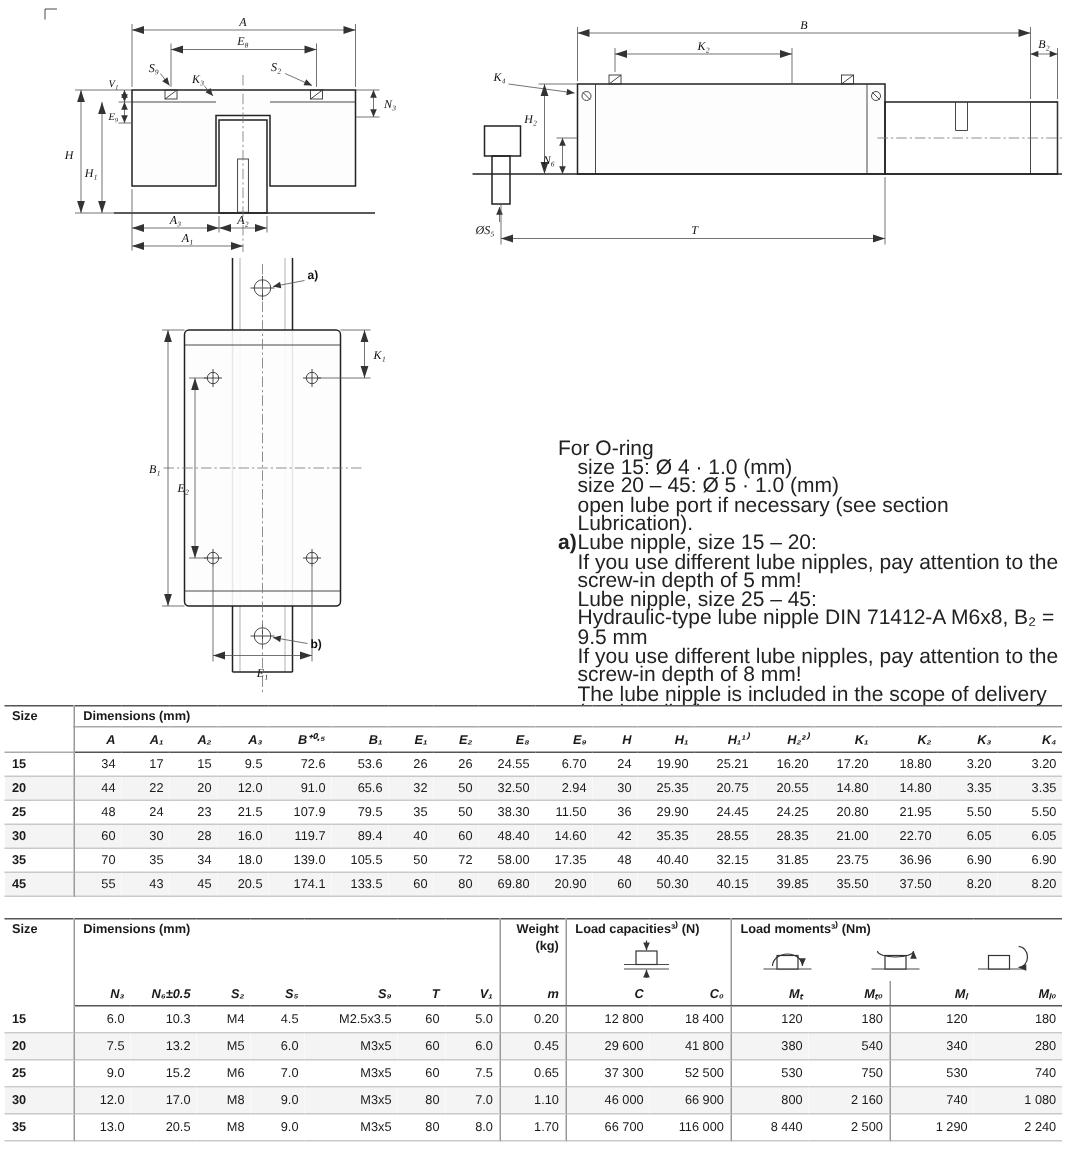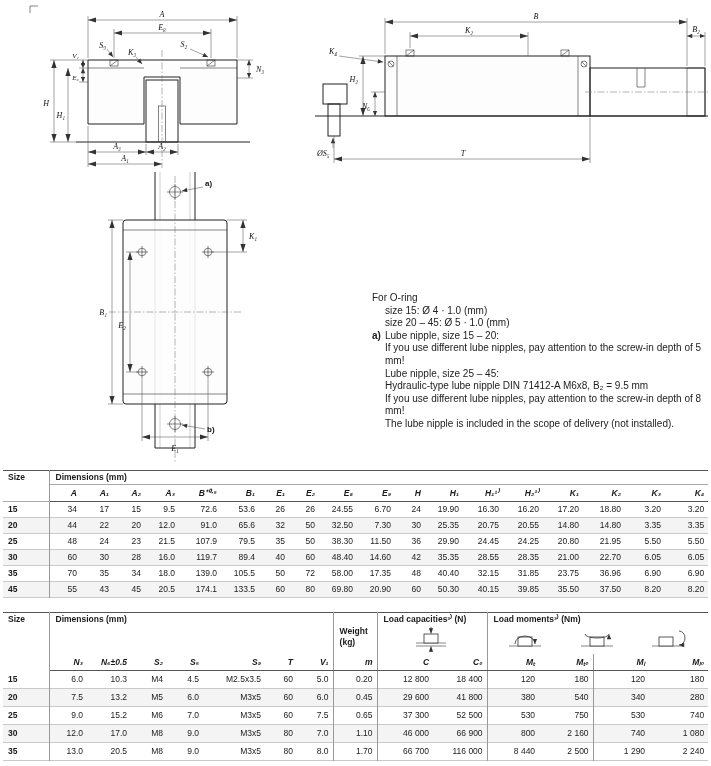--- a/index.html
+++ b/index.html
@@ -15,41 +15,41 @@
   .ol  { stroke:#222; stroke-width:1; fill:none; }
   .fl  { stroke:#222; stroke-width:1; fill:#fdfdfd; }
   .tl  { stroke:#333; stroke-width:.6; fill:none; }
   .ext { stroke:#555; stroke-width:.55; }
   .cl  { stroke:#777; stroke-width:.55; stroke-dasharray:7 2 1.5 2; fill:none; }
   .lbl   { font:italic 8px "Liberation Serif",serif; fill:#111; }
   .lbl-s { font:italic 7px "Liberation Serif",serif; fill:#111; }
   .ab    { font:bold 8px "Liberation Sans",sans-serif; fill:#111; }
 
   
-  .notes { position:absolute; left:372px; top:292px; width:336px; font-size:10px; line-height:12.6px; color:#222; }
+  .notes { position:absolute; left:372px; top:292px; width:336px; font-size:14px; line-height:12.6px; color:#222; }
   .notes .ind { padding-left:13px; }
   .notes .a-line { display:flex; }
   .notes .a-tag { width:13px; font-weight:bold; flex:none; }
 
   
   table { border-collapse:collapse; table-layout:fixed; width:705px; position:absolute; left:3px; background:#fff;
           border-top:1.5px solid #555; border-bottom:1.5px solid #555; }
   #table1 { top:470px; }
   #table2 { top:612px; }
   th, td { font-size:8.5px; padding:0 4px 0 2px; text-align:right; white-space:nowrap; overflow:hidden; }
   td { height:15px; line-height:15px; }
   #table2 td { height:17px; line-height:17px; }
   .group-row th { height:13px; line-height:13px; text-align:left; padding-left:6px; font-weight:bold; vertical-align:top; }
   #table1 .group-row th { border-bottom:1px solid #aaa; }
   .cols-row th { height:16px; line-height:16px; font-weight:bold; font-style:italic; border-bottom:1.2px solid #555; }
   th.size-col { text-align:left; padding-left:5px; vertical-align:top; border-right:1px solid #999; font-style:normal; }
   td.size-cell { text-align:left; padding-left:5px; font-weight:bold; border-right:1px solid #999; }
   tbody tr { border-bottom:.7px solid #c9c9c9; }
   tbody tr:nth-child(even) { background:#f4f4f4; }
-  th.weight-col { white-space:pre-line; text-align:left; line-height:11px; padding-top:13px; }
+  th.weight-col { white-space:pre-line; text-align:right; line-height:11px; padding-top:1px; }
   .sep-l { border-left:1px solid #999; }
   .icons-row th { height:28px; text-align:center; vertical-align:middle; border-bottom:0; }
   .icons-row .mom-icons { display:flex; justify-content:space-around; align-items:center; }
   
   #table2 .cols-row th:nth-child(8),
   #table2 .cols-row th:nth-child(9),
   #table2 .cols-row th:nth-child(11),
   #table2 .cols-row th:nth-child(13) { border-left:1px solid #999; }
   #table2 tbody td:nth-child(9),
   #table2 tbody td:nth-child(10),
@@ -272,20 +272,21 @@
         <line x1="108" y1="15" x2="87" y2="19" class="ext" marker-end="url(#arrs)"></line>
         <text class="ab" x="112" y="260" text-anchor="start">b)</text>
         <line x1="110" y1="257" x2="87" y2="253" class="ext" marker-end="url(#arrs)"></line>
       </g>
     </svg>
 
     <div class="notes">
       <div>For O-ring</div>
       <div class="ind">size 15: Ø 4 · 1.0 (mm)</div>
       <div class="ind">size 20 – 45: Ø 5 · 1.0 (mm)</div>
+      <div class="ind">open lube port if necessary (see section Lubrication).</div>
       <div class="a-line">
         <span class="a-tag">a)</span>
         <span>Lube nipple, size 15 – 20:</span>
       </div>
       <div class="ind">If you use different lube nipples, pay attention to the screw-in depth of 5 mm!</div>
       <div class="ind">Lube nipple, size 25 – 45:</div>
       <div class="ind">Hydraulic-type lube nipple DIN 71412-A M6x8, B₂ = 9.5 mm</div>
       <div class="ind">If you use different lube nipples, pay attention to the screw-in depth of 8 mm!</div>
       <div class="ind">The lube nipple is included in the scope of delivery (not installed).</div>
     </div>
@@ -348,40 +349,40 @@
           <td>15</td>
           <td>9.5</td>
           <td>72.6</td>
           <td>53.6</td>
           <td>26</td>
           <td>26</td>
           <td>24.55</td>
           <td>6.70</td>
           <td>24</td>
           <td>19.90</td>
-          <td>16.30</td>
+          <td>25.21</td>
           <td>16.20</td>
           <td>17.20</td>
           <td>18.80</td>
           <td>3.20</td>
           <td>3.20</td>
         </tr>
 
         <tr>
           <td class="size-cell">20</td>
           <td>44</td>
           <td>22</td>
           <td>20</td>
           <td>12.0</td>
           <td>91.0</td>
           <td>65.6</td>
           <td>32</td>
           <td>50</td>
           <td>32.50</td>
-          <td>7.30</td>
+          <td>2.94</td>
           <td>30</td>
           <td>25.35</td>
           <td>20.75</td>
           <td>20.55</td>
           <td>14.80</td>
           <td>14.80</td>
           <td>3.35</td>
           <td>3.35</td>
         </tr>
 

